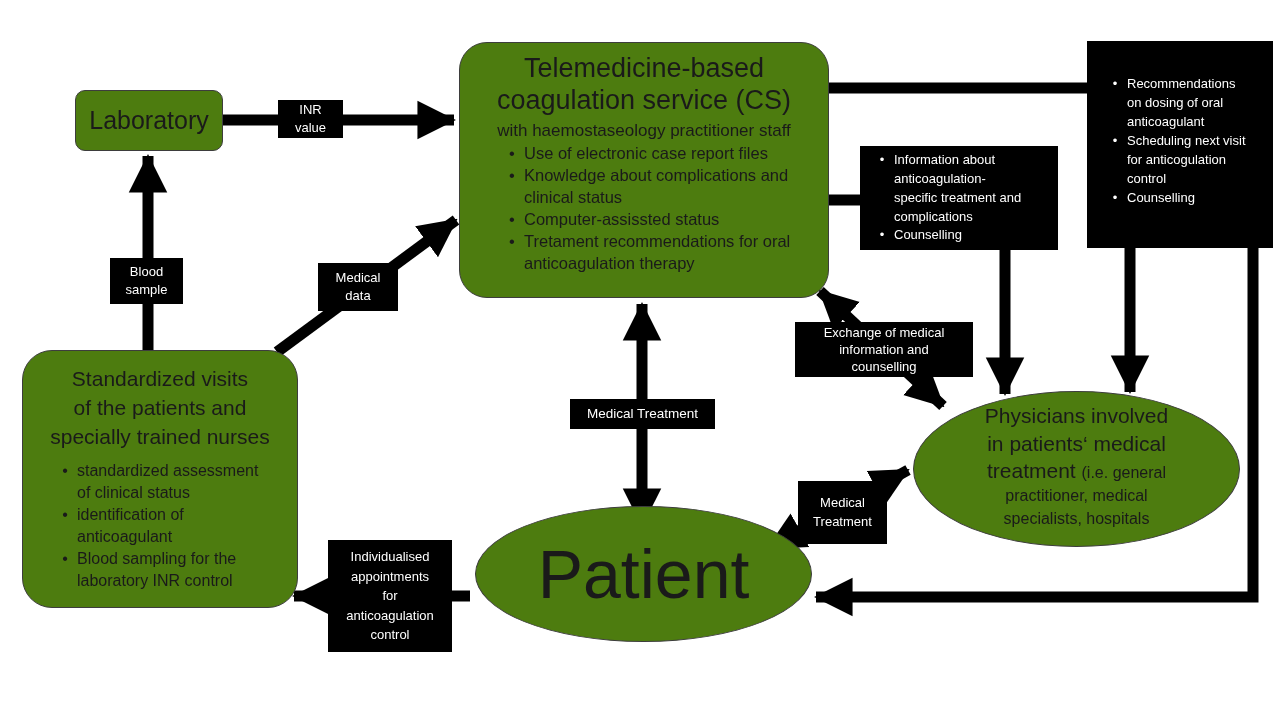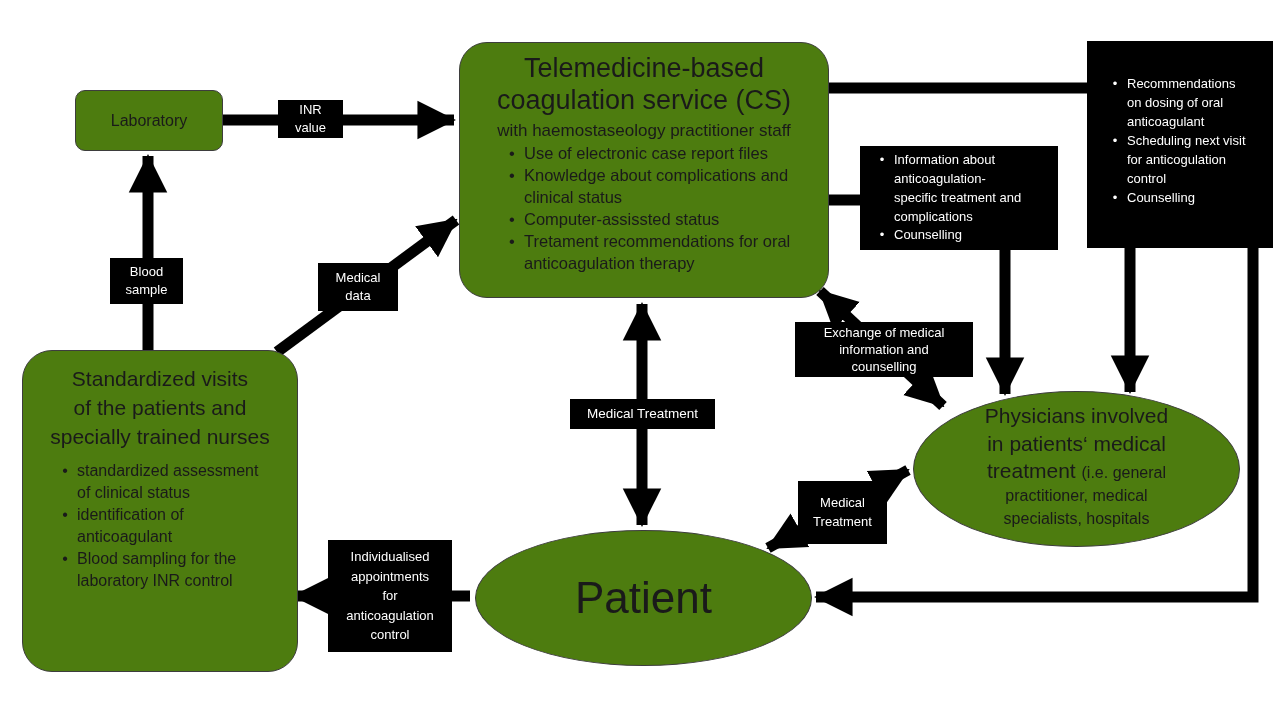--- a/index.html
+++ b/index.html
@@ -20,29 +20,29 @@
   .blk{
     position:absolute;background:#000000;color:#ffffff;box-sizing:border-box;
     display:flex;align-items:center;justify-content:center;text-align:center;
     font-size:13px;line-height:1.4;
   }
   
   .b-row{display:flex;align-items:flex-start;}
   .b-dot{flex:0 0 24px;text-align:center;}
   .b-txt{flex:1;white-space:pre-line;}
 
-  #lab{left:75px;top:90px;width:148px;height:61px;border-radius:10px;font-size:16px;}
+  #lab{left:75px;top:90px;width:148px;height:61px;border-radius:10px;font-size:25px;}
   #tele{left:459px;top:42px;width:370px;height:256px;border-radius:28px;padding:10px 6px 0 6px;}
   .tele-title{display:block;text-align:center;font-size:27px;line-height:1.17;white-space:pre-line;}
   .tele-sub{display:block;text-align:center;font-size:17px;margin-top:5px;}
   .tele-bullets{margin:2px 4px 0 34px;font-size:16.5px;line-height:1.33;}
-  #std{left:22px;top:350px;width:276px;height:322px;border-radius:30px;padding:14px 6px 0 6px;}
+  #std{left:22px;top:350px;width:276px;height:258px;border-radius:30px;padding:14px 6px 0 6px;}
   .std-title{display:block;text-align:center;font-size:21px;line-height:1.38;white-space:pre-line;}
   .std-bullets{margin:8px 2px 0 24px;font-size:16px;line-height:1.38;}
-  #patient{left:475px;top:530px;width:337px;height:136px;font-size:44px;}
+  #patient{left:475px;top:506px;width:337px;height:136px;font-size:68px;}
   #phys{left:913px;top:391px;width:327px;height:156px;padding:10px 20px 0 20px;text-align:center;}
   .phys-big{font-size:21px;line-height:1.32;white-space:pre-line;}
   .phys-small{font-size:16px;line-height:1.42;white-space:pre-line;}
 
   #recbox{left:1087px;top:41px;width:186px;height:207px;padding:34px 8px 0 16px;
           display:block;text-align:left;line-height:1.46;}
   #infobox{left:860px;top:146px;width:198px;height:104px;padding:5px 4px 0 10px;
           display:block;text-align:left;line-height:1.45;}
   #exch{left:795px;top:322px;width:178px;height:55px;line-height:1.33;}
   #inr{left:278px;top:100px;width:65px;height:38px;line-height:1.35;}

